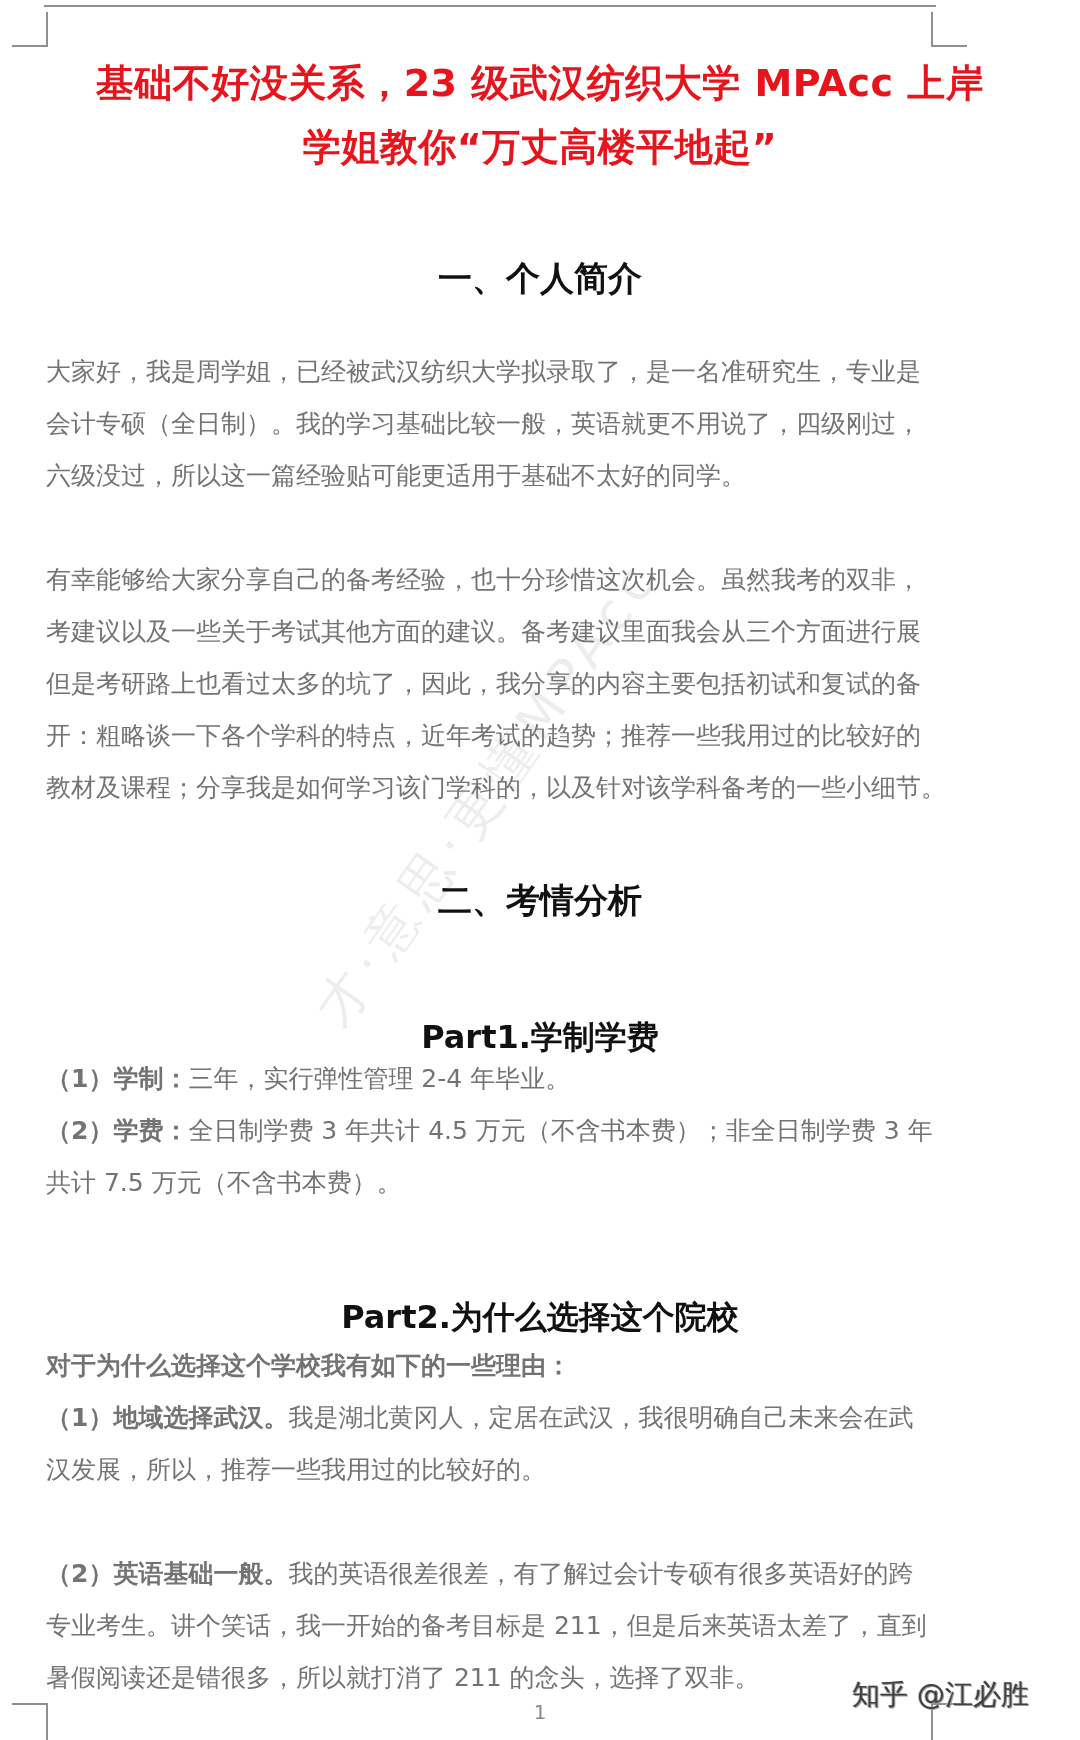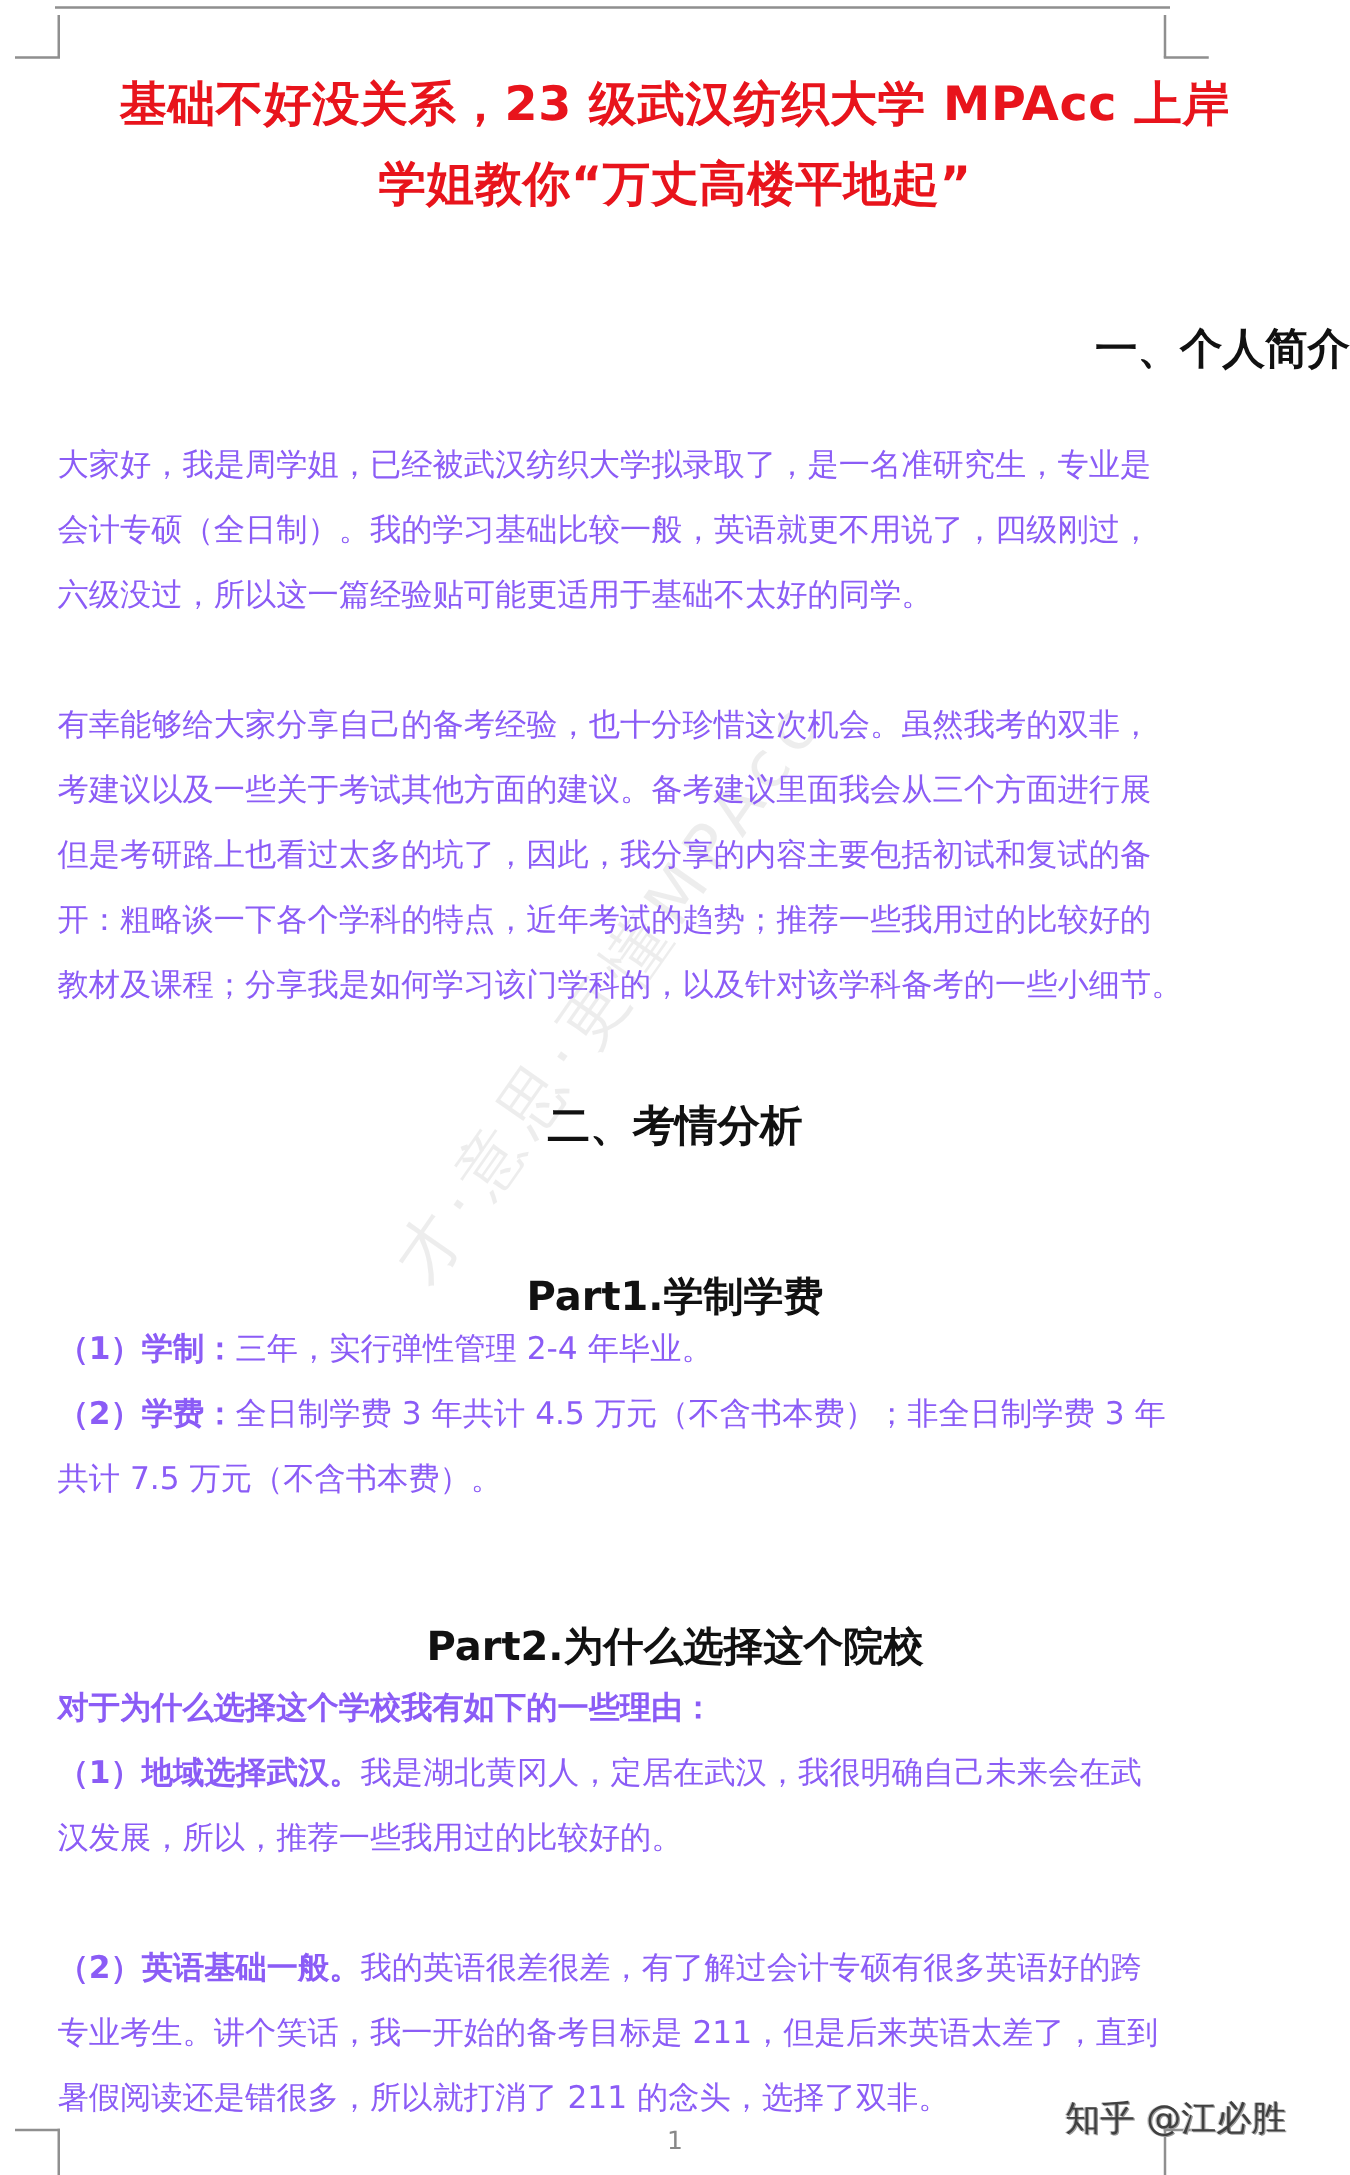--- a/index.html
+++ b/index.html
@@ -7,21 +7,21 @@
     width: 1080px; height: 1740px; background: #ffffff; position: relative; overflow: hidden;
     font-family: "DejaVu Sans", "Liberation Sans", sans-serif; color: #111;
   }
   .rule { position: absolute; background: #8f8f8f; }
   .title {
     position: absolute; left: 0; width: 1080px; text-align: center;
     color: #e8141c; font-weight: bold; font-size: 38px; letter-spacing: 0.5px;
   }
   .h1 { position: absolute; left: 0; width: 1080px; text-align: center; font-weight: bold; font-size: 34px; color: #111; }
   .h2 { position: absolute; left: 0; width: 1080px; text-align: center; font-weight: bold; font-size: 32px; color: #111; margin-top: 48px; }
-  .para { position: absolute; left: 46px; width: 990px; font-size: 25px; line-height: 52px; color: #8b5cf6; text-align: justify; }
+  .para { position: absolute; left: 46px; width: 990px; font-size: 25px; line-height: 52px; color: #737373; text-align: justify; }
   .line { display: block; white-space: nowrap; }
   .b { font-weight: bold; }
   .watermark {
     position: absolute; left: 300px; top: 1000px; font-size: 52px; color: rgba(0,0,0,0.07);
     transform: rotate(-55deg); transform-origin: left top; white-space: nowrap; letter-spacing: 8px;
   }
   .pagenum { position: absolute; left: 0; width: 1080px; top: 1700px; text-align: center; font-size: 20px; color: #888; }
   .zhihu { position: absolute; left: 852px; top: 1676px; font-size: 28px; color: #404040;
     text-shadow: 1px 1px 0 #9a9a9a, -1px 0 0 #c8c8c8; }
 </style>
@@ -36,21 +36,21 @@
 <div class="rule" style="left:12px;top:1703px;width:36px;height:2px;"></div>
 <div class="rule" style="left:46px;top:1703px;width:2px;height:37px;"></div>
 <div class="rule" style="left:931px;top:1703px;width:36px;height:2px;"></div>
 <div class="rule" style="left:931px;top:1703px;width:2px;height:37px;"></div>
 
 <div class="watermark">才·意思·更懂MPAcc</div>
 
 <div class="title" style="top:58px;">基础不好没关系，23 级武汉纺织大学 MPAcc 上岸</div>
 <div class="title" style="top:122px;">学姐教你“万丈高楼平地起”</div>
 
-<div class="h1" style="top:256px;text-align:right;">一、个人简介</div>
+<div class="h1" style="top:256px;">一、个人简介</div>
 
 <div class="para" style="top:346px;">
   <span class="line">大家好，我是周学姐，已经被武汉纺织大学拟录取了，是一名准研究生，专业是</span>
   <span class="line">会计专硕（全日制）。我的学习基础比较一般，英语就更不用说了，四级刚过，</span>
   <span class="line">六级没过，所以这一篇经验贴可能更适用于基础不太好的同学。</span>
 </div>
 
 <div class="para" style="top:554px;">
   <span class="line">有幸能够给大家分享自己的备考经验，也十分珍惜这次机会。虽然我考的双非，</span>
   <span class="line">考建议以及一些关于考试其他方面的建议。备考建议里面我会从三个方面进行展</span>

